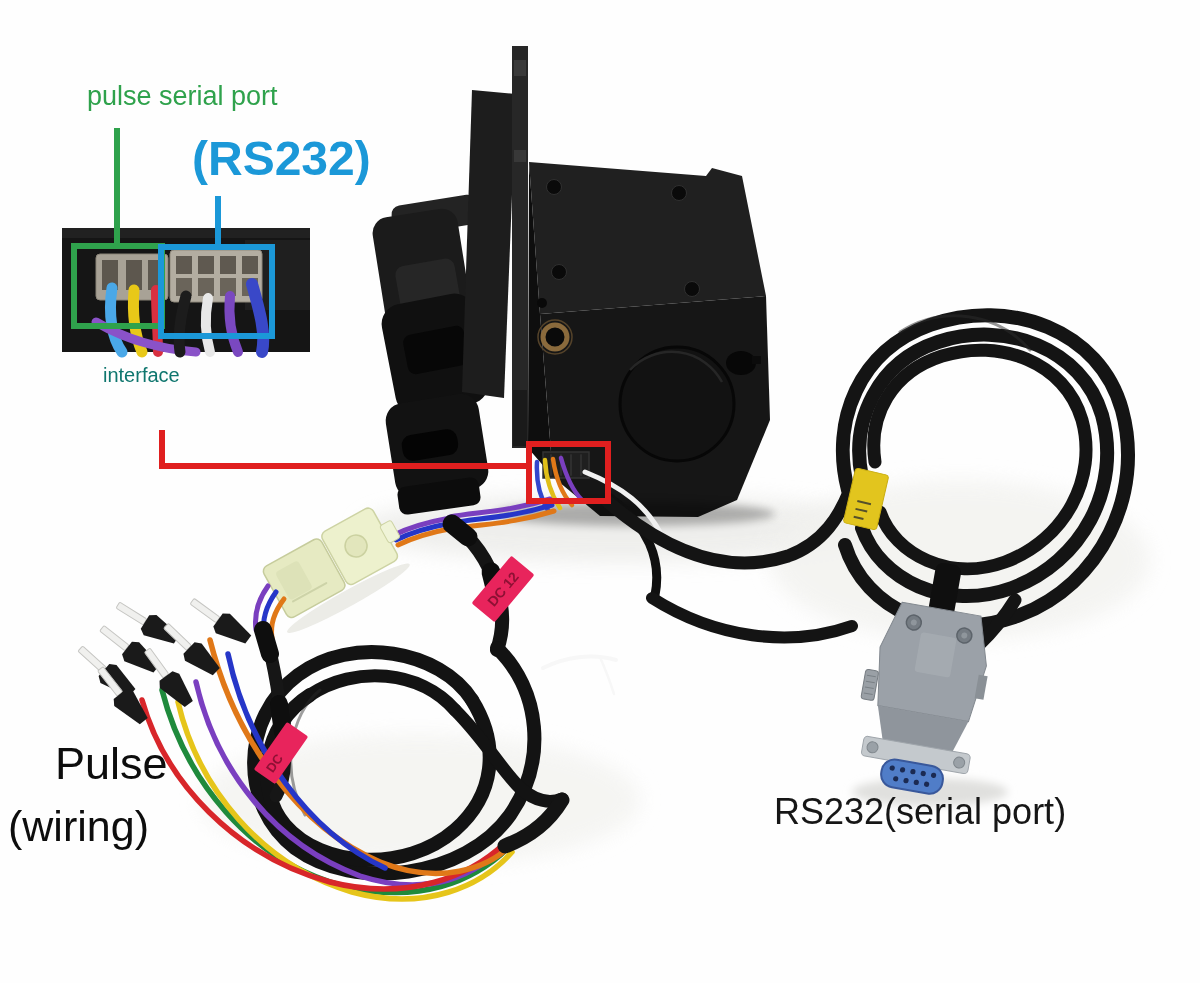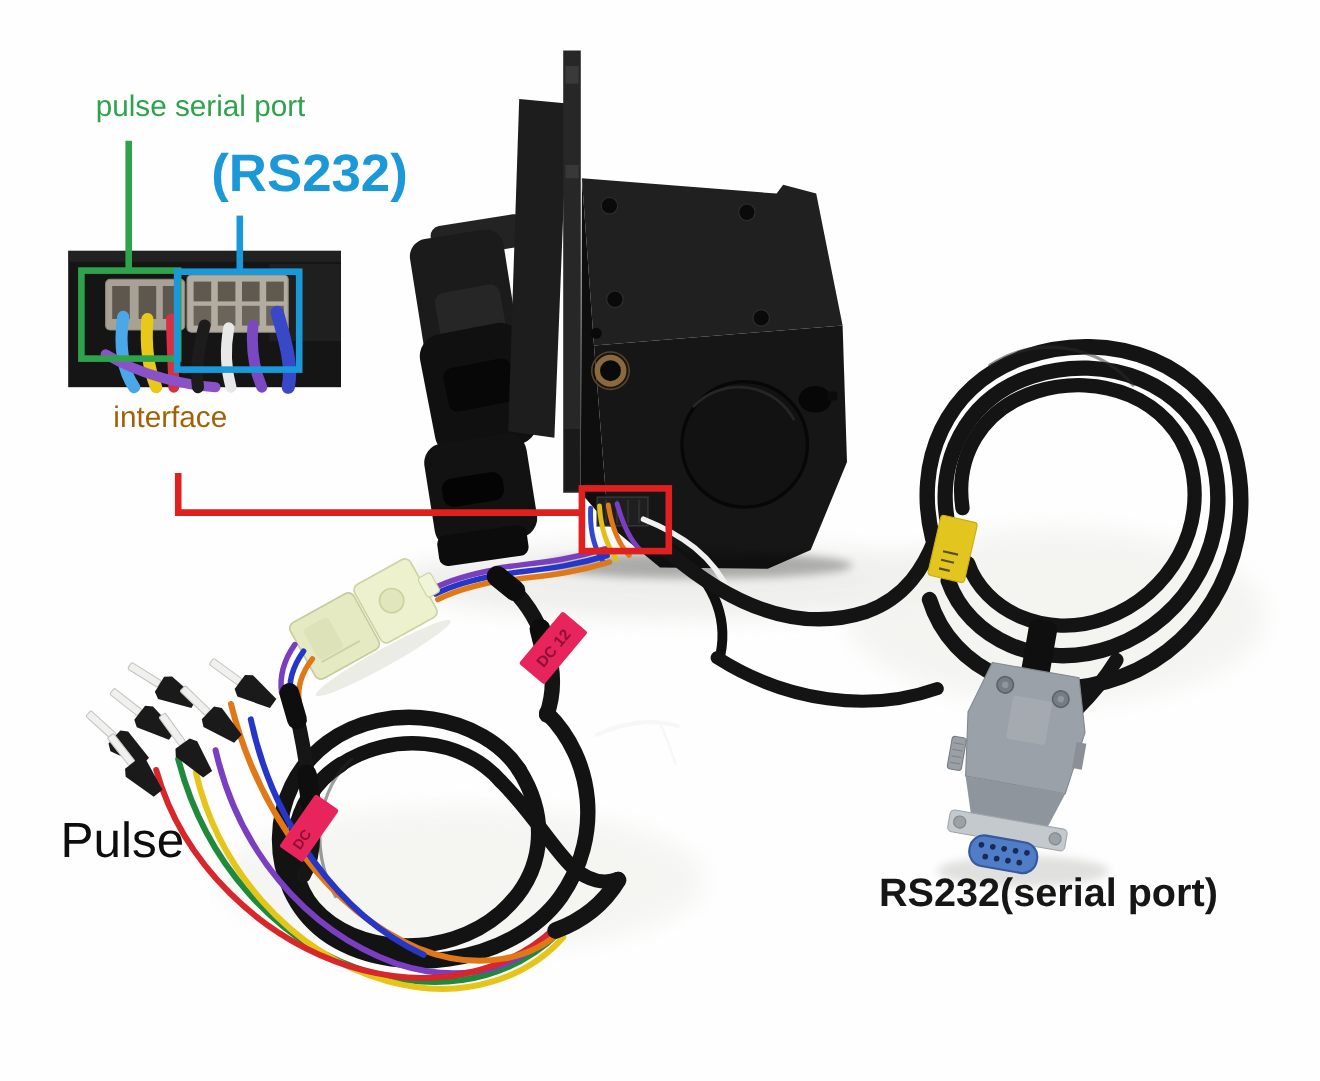--- a/index.html
+++ b/index.html
@@ -10,24 +10,24 @@
   .lbl{position:absolute;white-space:nowrap;line-height:1.05;}
   .green-text{color:var(--color-annotation_green);margin-left:23px;}
   .blue-text{color:var(--color-annotation_blue);}
   .stroke-green{stroke:var(--color-annotation_green);}
   .stroke-blue{stroke:var(--color-annotation_blue);}
   .stroke-red{stroke:var(--color-annotation_red);}
   .fill-pink{fill:var(--color-tag_pink);}
   .fill-yellowtag{fill:var(--color-tag_yellow);}
   #lbl-pulse-serial{left:64px;top:82px;font-size:27px;}
   #lbl-rs232-top{left:192px;top:134px;font-size:48px;font-weight:600;text-align:right;}
-  #lbl-interface{left:103px;top:365px;font-size:27px;color:#a16207;}
+  #lbl-interface{left:103px;top:365px;font-size:20px;color:#0f766e;}
   #lbl-pulse1{left:26px;top:740px;font-size:45px;color:#0d0d0d;margin-left:29px;}
   #lbl-pulse2{left:8px;top:804px;font-size:43px;color:#0d0d0d;}
-  #lbl-rs232-bottom{left:799px;top:793px;font-size:36px;color:#161616;font-weight:bold;}
+  #lbl-rs232-bottom{left:774px;top:793px;font-size:36px;color:#161616;}
   .tag-text{font-family:"Liberation Sans",sans-serif;font-weight:bold;fill:#8e1034;}
 </style>
 </head>
 <body>
 
 <div id="stage">
 
   <svg width="1200" height="983" viewBox="0 0 1200 983" xmlns="http://www.w3.org/2000/svg">
     <defs>
       <filter id="soft" x="-50%" y="-50%" width="200%" height="200%">
@@ -281,15 +281,16 @@
       <polyline class="stroke-red" points="162,430 162,466 531,466" stroke-width="6"></polyline>
       <rect class="stroke-red" x="529" y="444" width="79" height="57" stroke-width="6"></rect>
     </g>
   </svg>
 
   
   <div id="lbl-pulse-serial" class="lbl green-text">pulse serial port</div>
   <div id="lbl-rs232-top" class="lbl blue-text">(RS232)</div>
   <div id="lbl-interface" class="lbl">interface</div>
   <div id="lbl-pulse1" class="lbl">Pulse</div>
+  <div id="lbl-pulse2" class="lbl">(wiring)</div>
   <div id="lbl-rs232-bottom" class="lbl">RS232(serial port)</div>
 
 </div>
 
 </body></html>

